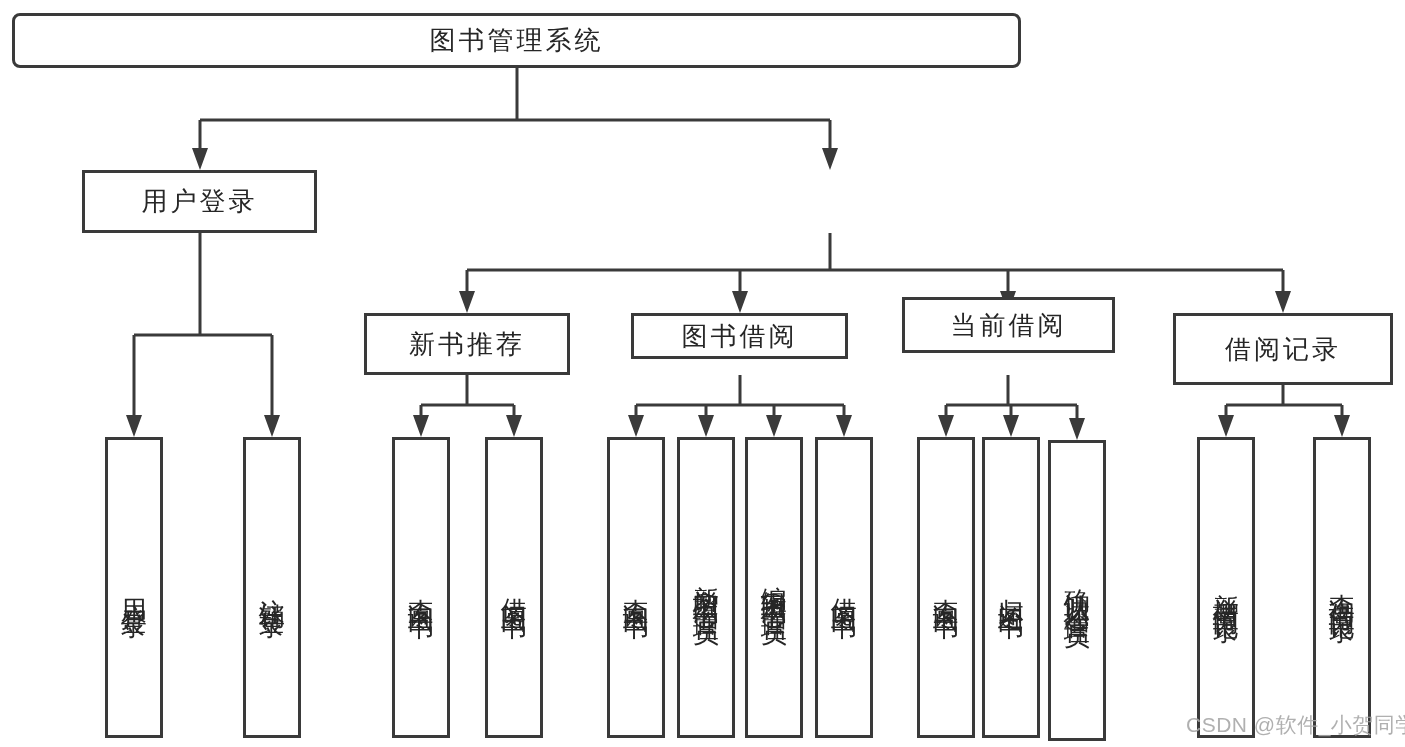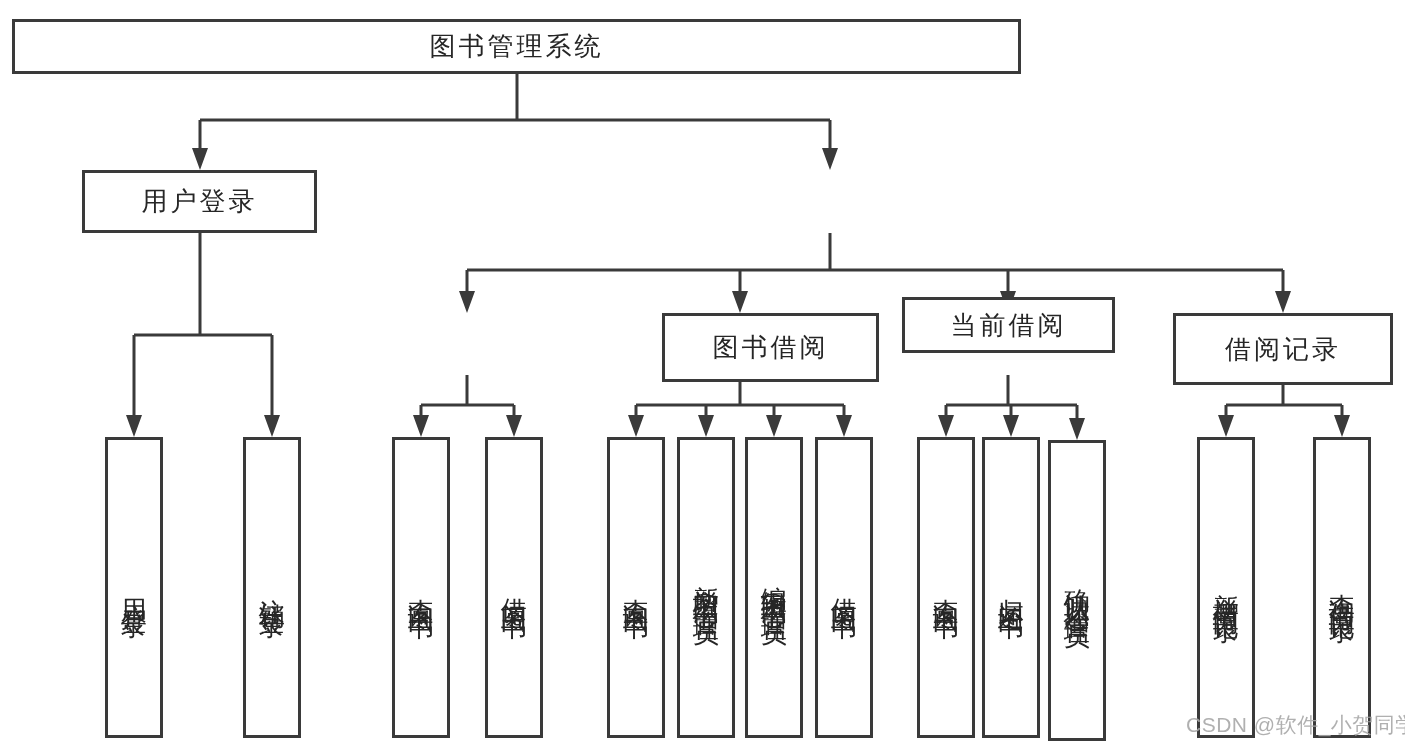--- a/index.html
+++ b/index.html
@@ -129,29 +129,32 @@
              M698,415 L714,415 L706,437 Z
              M766,415 L782,415 L774,437 Z
              M836,415 L852,415 L844,437 Z
              M938,415 L954,415 L946,437 Z
              M1003,415 L1019,415 L1011,437 Z
              M1069,418 L1085,418 L1077,440 Z
              M1218,415 L1234,415 L1226,437 Z
              M1334,415 L1350,415 L1342,437 Z"></path>
   </svg>
 
-  <div class="hnode" style="left:12px; top:19px; width:1009px; height:55px;">
+  <div class="hnode" style="left:12px; top:13px; width:1009px; height:55px;border-radius:8px;">
     <span>图书管理系统</span>
   </div>
 
   <div class="hnode" style="left:82px; top:170px; width:235px; height:63px;">
     <span>用户登录</span>
   </div>
 
-  <div class="hnode" style="left:631px; top:313px; width:217px; height:69px;margin-left:31px;">
+  <div class="hnode" style="left:364px; top:313px; width:206px; height:62px;">
+    <span>新书推荐</span>
+  </div>
+  <div class="hnode" style="left:631px; top:313px; width:217px; height:46px;">
     <span>图书借阅</span>
   </div>
   <div class="hnode" style="left:902px; top:297px; width:213px; height:56px;">
     <span>当前借阅</span>
   </div>
   <div class="hnode" style="left:1173px; top:313px; width:220px; height:72px;">
     <span>借阅记录</span>
   </div>
 
   <div class="leaf" style="left:105px;">

